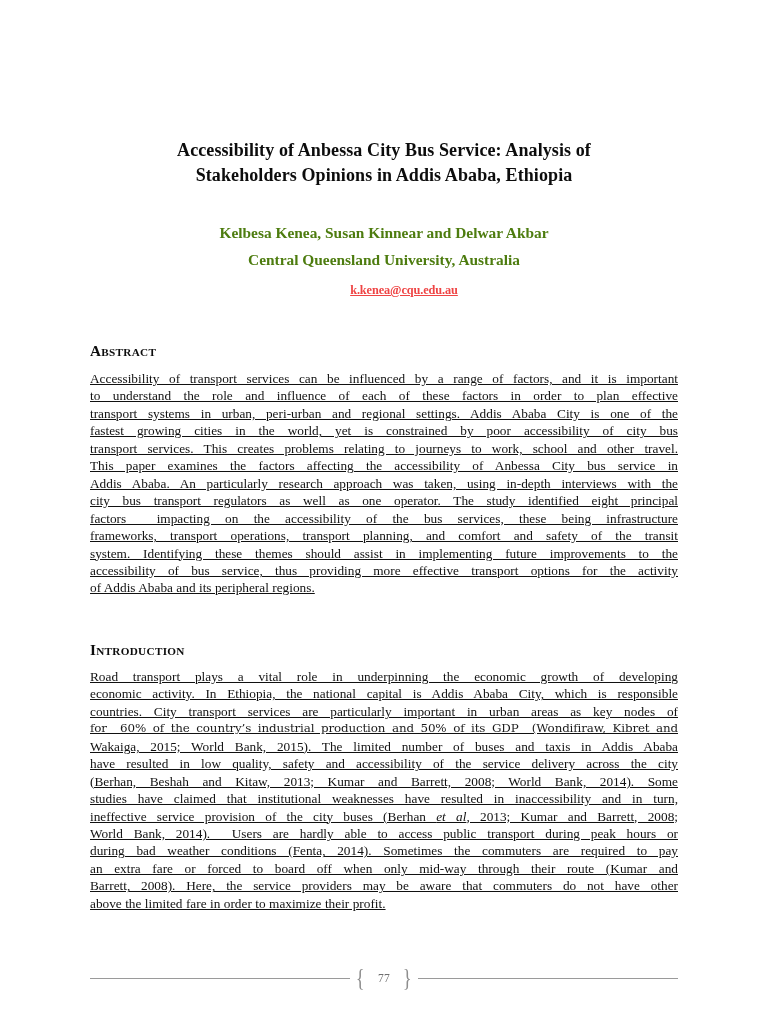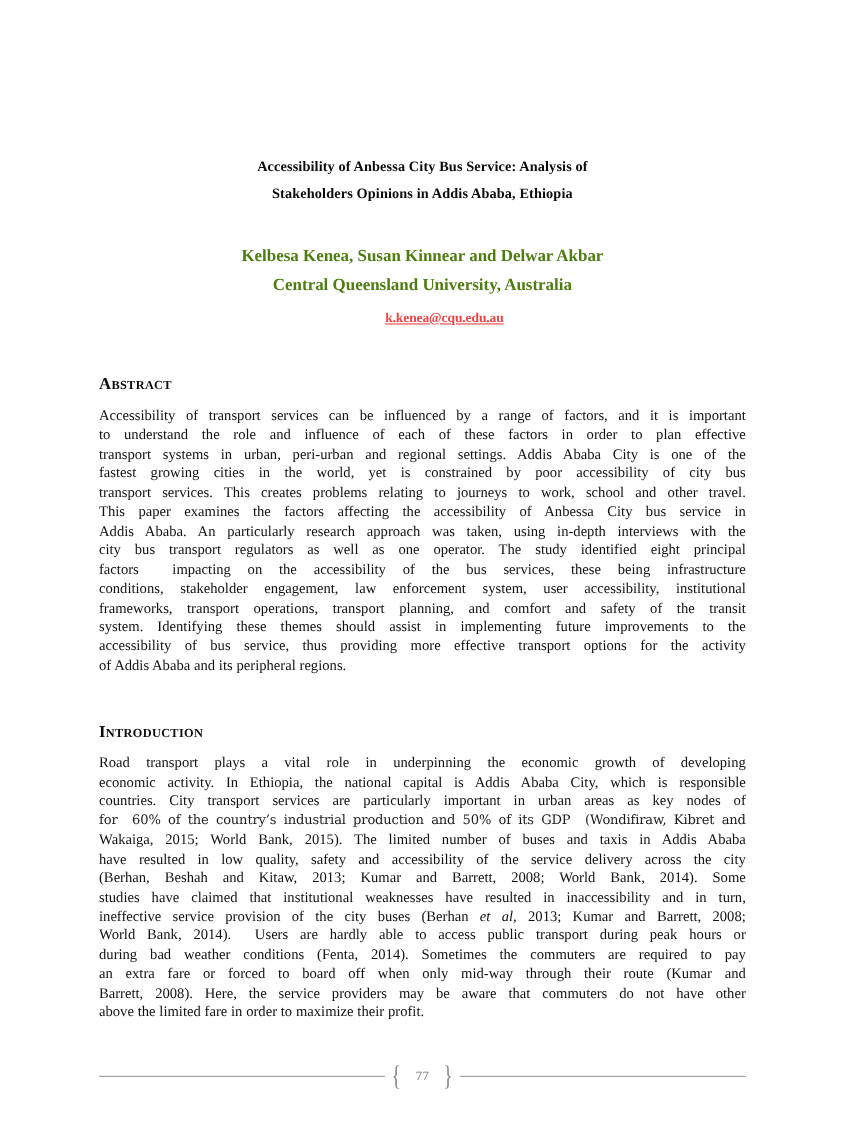--- a/index.html
+++ b/index.html
@@ -30,21 +30,21 @@
     top: 0;
     width: 588px;
   }
 
   
   .title-block {
     padding-top: 138px;
     text-align: center;
   }
   .title-line {
-    font-size: 13px;
+    font-size: 18px;
     font-weight: bold;
     line-height: 25px;
     letter-spacing: 0.1px;
     color: #0c0c0c;
   }
 
   
   .authors-block {
     text-align: center;
     padding-top: 31px;
@@ -88,20 +88,21 @@
   
   .body-para {
     font-size: 13.3px;
     line-height: 17.45px;
     text-align: justify;
     text-justify: inter-word;
     color: #111111;
     margin: 0;
     padding-top: 10px;
     word-spacing: 0.1px;
+    text-decoration: underline;
   }
   .body-para.tight {
     padding-top: 9px;
   }
   
   .just-line {
     display: block;
     text-align: justify;
     text-align-last: justify;
     white-space: pre-wrap;
@@ -185,21 +186,20 @@
     <p class="body-para">
         <span class="just-line">Accessibility of transport services can be influenced by a range of factors, and it is important</span>
         <span class="just-line">to understand the role and influence of each of these factors in order to plan effective</span>
         <span class="just-line">transport systems in urban, peri-urban and regional settings. Addis Ababa City is one of the</span>
         <span class="just-line">fastest growing cities in the world, yet is constrained by poor accessibility of city bus</span>
         <span class="just-line">transport services. This creates problems relating to journeys to work, school and other travel.</span>
         <span class="just-line">This paper examines the factors affecting the accessibility of Anbessa City bus service in</span>
         <span class="just-line">Addis Ababa. An particularly research approach was taken, using in-depth interviews with the</span>
         <span class="just-line">city bus transport regulators as well as one operator. The study identified eight principal</span>
         <span class="just-line">factors  impacting on the accessibility of the bus services, these being infrastructure</span>
-        <span class="just-line">conditions, stakeholder engagement, law enforcement system, user accessibility, institutional</span>
         <span class="just-line">frameworks, transport operations, transport planning, and comfort and safety of the transit</span>
         <span class="just-line">system. Identifying these themes should assist in implementing future improvements to the</span>
         <span class="just-line">accessibility of bus service, thus providing more effective transport options for the activity</span>
         <span class="last-line">of Addis Ababa and its peripheral regions.</span>
       </p>
 
     <div class="section-heading h-introduction"><span class="cap">I</span><span>ntroduction</span></div>
 
     <p class="body-para tight">
         <span class="just-line">Road transport plays a vital role in underpinning the economic growth of developing</span>

